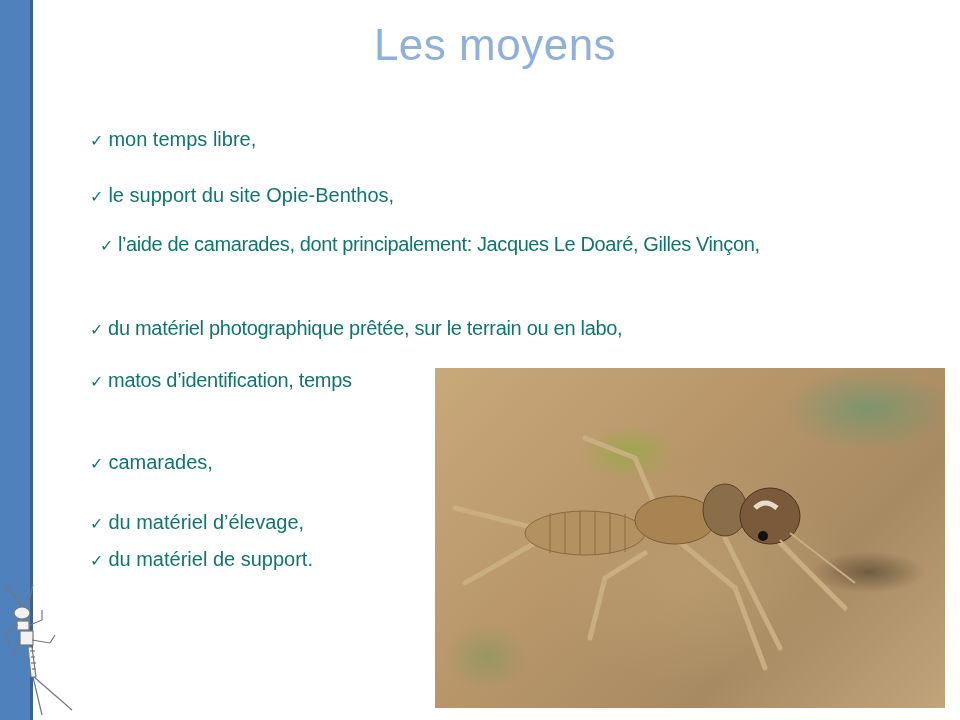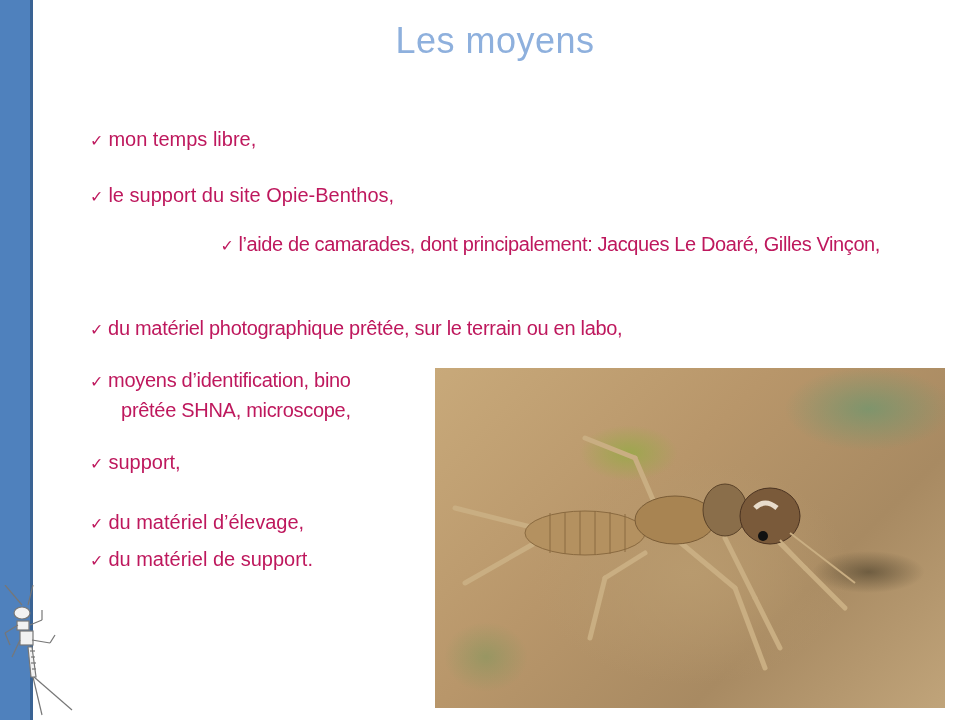--- a/index.html
+++ b/index.html
@@ -1,19 +1,19 @@
 <!DOCTYPE html>
 <html><head>
 <meta charset="utf-8">
 <style>
   html, body { margin:0; padding:0; }
   body { width:960px; height:720px; position:relative; overflow:hidden; background:#ffffff; font-family:"Liberation Sans", sans-serif; }
   .sidebar { position:absolute; left:0; top:0; width:33px; height:720px; background:#4f81bd; border-right:3px solid #3a6394; box-sizing:border-box; }
-  .title { position:absolute; left:0; width:960px; top:20px; text-align:center; padding-left:30px; box-sizing:border-box; font-size:36px; color:#8eb0dd; font-family:"Liberation Sans", sans-serif; letter-spacing:0.5px; }
-  .bullet { position:absolute; left:90px; font-size:20px; color:#be185d; line-height:29px; font-family:"Liberation Sans", sans-serif;text-align:right; }
+  .title { position:absolute; left:0; width:960px; top:20px; text-align:center; padding-left:30px; box-sizing:border-box; font-size:44px; color:#8eb0dd; font-family:"Liberation Sans", sans-serif; letter-spacing:0.5px; }
+  .bullet { position:absolute; left:90px; font-size:20px; color:#0f766e; line-height:29px; font-family:"Liberation Sans", sans-serif; }
   .chk { font-size:16px; margin-right:5px; }
   .photo { position:absolute; left:435px; top:368px; width:510px; height:340px; overflow:hidden;
     background:
       radial-gradient(ellipse 120px 60px at 85% 12%, rgba(110,150,110,0.75), transparent 70%),
       radial-gradient(ellipse 70px 40px at 38% 25%, rgba(150,170,70,0.8), transparent 70%),
       radial-gradient(ellipse 60px 50px at 10% 85%, rgba(120,150,90,0.5), transparent 70%),
       radial-gradient(ellipse 80px 30px at 85% 60%, rgba(70,60,40,0.6), transparent 70%),
       radial-gradient(ellipse 200px 140px at 50% 60%, #b89a6e, transparent 80%),
       linear-gradient(135deg, #c8a97a 0%, #b8966a 40%, #a88a62 70%, #c0a47a 100%); }
   .insect { position:absolute; left:0; top:0; }
@@ -23,22 +23,22 @@
 <body>
 
 <div class="sidebar"></div>
 
 <div class="title">Les moyens</div>
 
 <div class="bullet" style="top:125px"><span class="chk">✓</span><span>mon temps libre,</span></div>
 <div class="bullet" style="top:181px"><span class="chk">✓</span><span>le support du site Opie-Benthos,</span></div>
 <div class="bullet" style="top:230px; left:100px; width:780px; letter-spacing:-0.4px"><span class="chk">✓</span><span>l’aide de camarades, dont principalement: Jacques Le Doaré, Gilles Vinçon,</span><br></div>
 <div class="bullet" style="top:314px; letter-spacing:-0.3px"><span class="chk">✓</span><span>du matériel photographique prêtée, sur le terrain ou en labo,</span></div>
-<div class="bullet" style="top:366px; letter-spacing:-0.3px"><span class="chk">✓</span><span>moyens d’identification, bino</span><br><span>prêtée SHNA, microscope,</span></div>
-<div class="bullet" style="top:448px"><span class="chk">✓</span><span>support,</span></div>
+<div class="bullet" style="top:366px; letter-spacing:-0.3px"><span class="chk">✓</span><span>matos d’identification, temps</span><br></div>
+<div class="bullet" style="top:448px"><span class="chk">✓</span><span>camarades,</span></div>
 <div class="bullet" style="top:508px"><span class="chk">✓</span><span>du matériel d’élevage,</span></div>
 <div class="bullet" style="top:545px"><span class="chk">✓</span><span>du matériel de support.</span></div>
 
 <div class="photo">
   <svg class="insect" width="510" height="340" viewBox="0 0 510 340">
     <g stroke="#c9ae82" stroke-width="5" fill="none" stroke-linecap="round">
       <line x1="230" y1="160" x2="200" y2="90"></line>
       <line x1="200" y1="90" x2="150" y2="70"></line>
       <line x1="240" y1="170" x2="300" y2="220"></line>
       <line x1="300" y1="220" x2="330" y2="300"></line>

